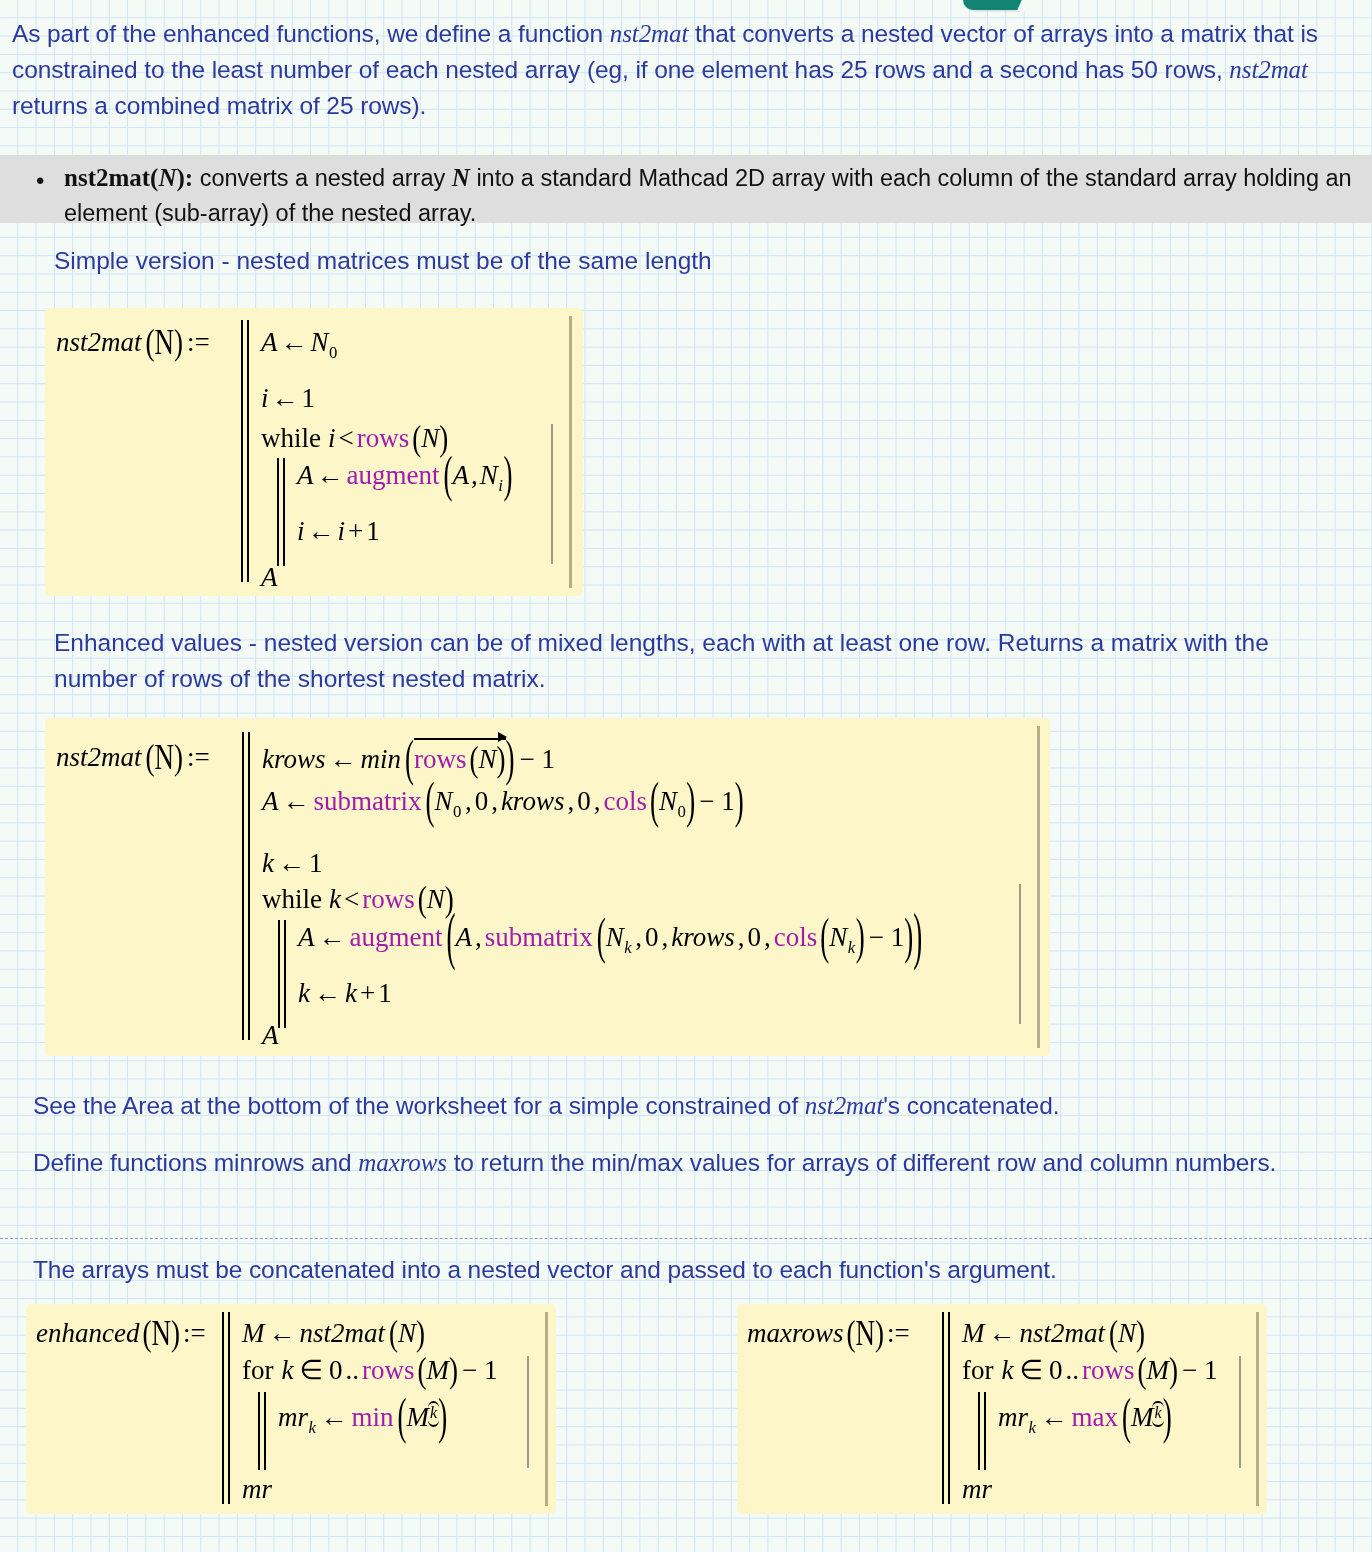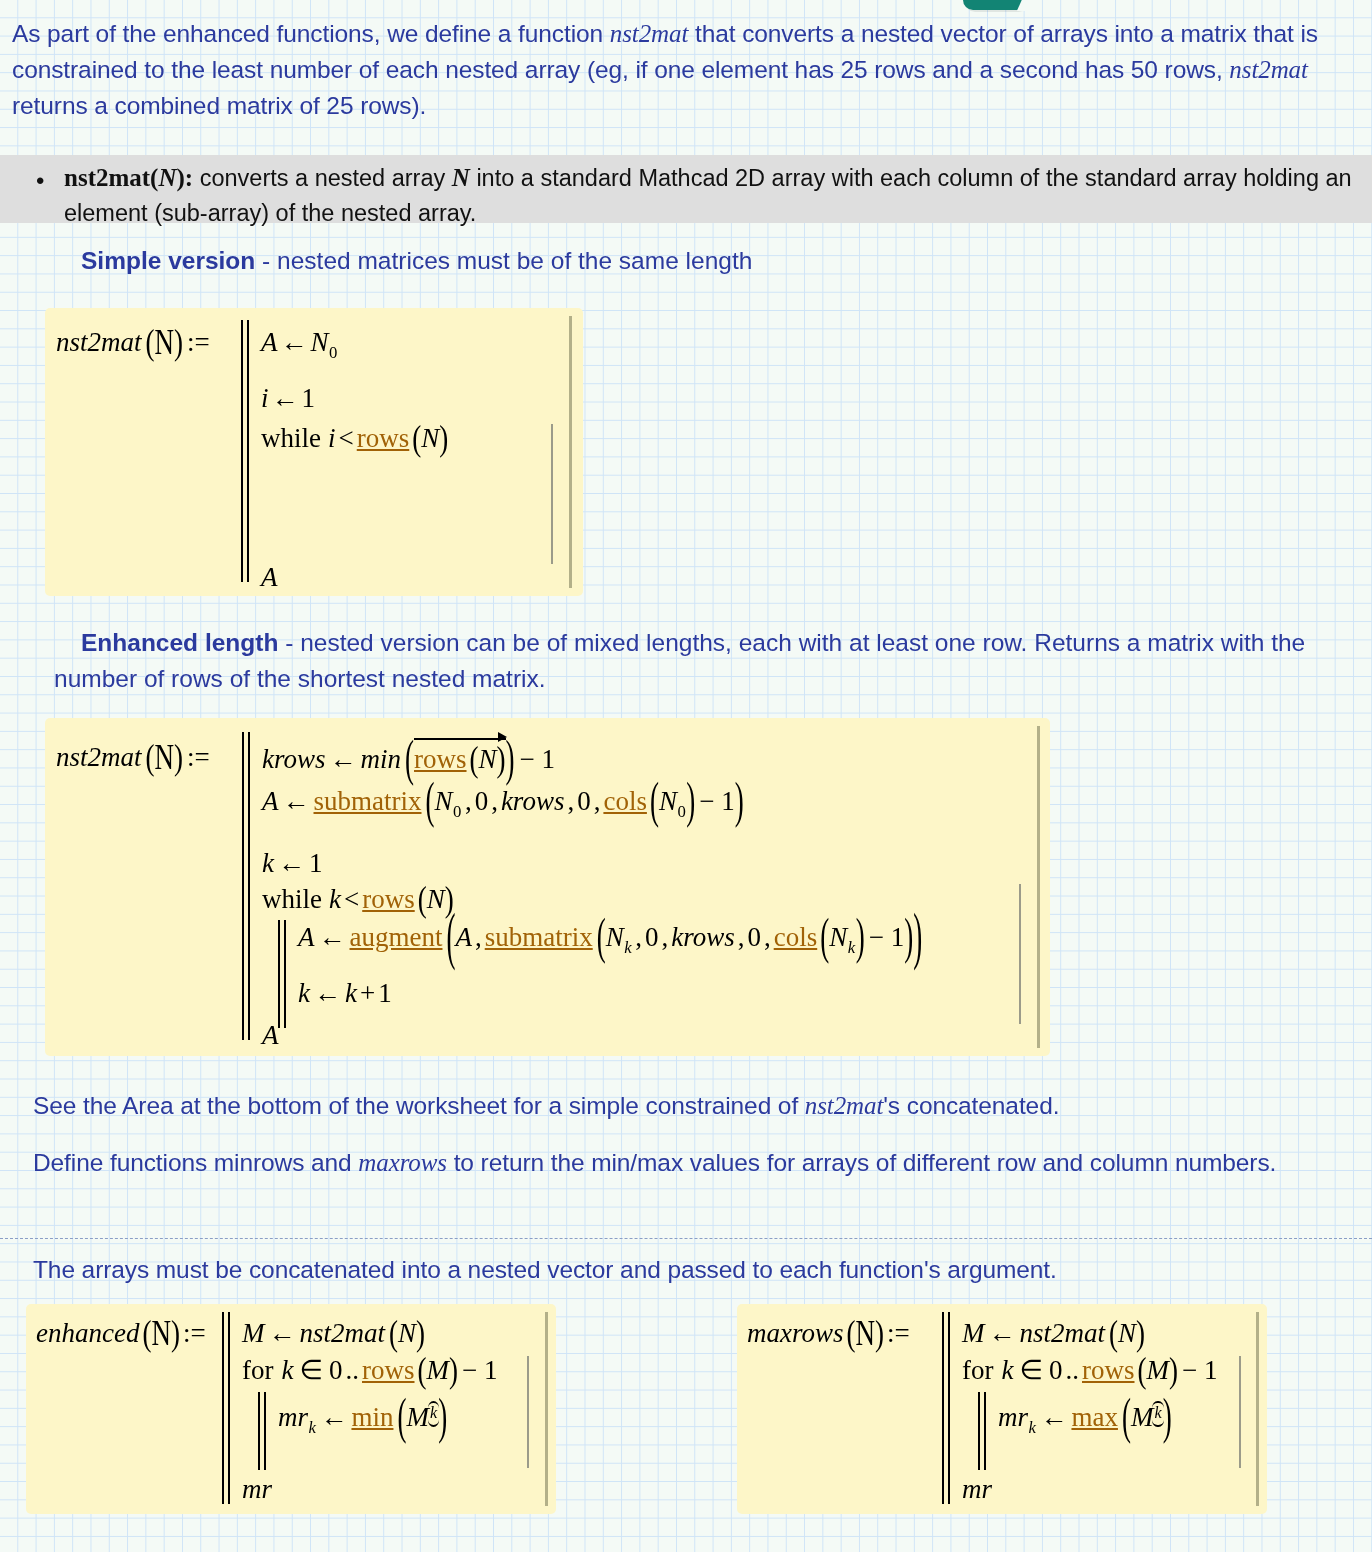--- a/index.html
+++ b/index.html
@@ -83,21 +83,21 @@
     font-size: 25px;
   }
 
   
   .section-head {
     position: absolute;
     color: #2b3a9e;
     font-size: 24.5px;
     line-height: 36px;
   }
-  .section-head .lead { font-weight: bold; padding-left: 27px; }
+  .section-head .lead { font-weight: normal; }
 
   #simple-head   { left: 54px; top: 243px; width: 1290px; }
   #enhanced-head { left: 54px; top: 625px; width: 1300px; }
 
   
   .math-box {
     position: absolute;
     background: #fdf6c8;
     border-radius: 5px;
   }
@@ -109,21 +109,21 @@
   }
 
   
   .math {
     font-family: "Liberation Serif", serif;
     color: #000;
     font-size: 27px;
     white-space: nowrap;
   }
   .mi { font-style: italic; }
-  .fn { color: #a16207; font-style: normal; text-decoration: underline; }
+  .fn { color: #a21caf; font-style: normal; }
   .kw { font-style: normal; }
   .sub {
     font-size: 0.62em;
     vertical-align: -0.42em;
     font-style: italic;
     padding: 0 0.5px;
   }
   .supcol {
     font-size: 0.60em;
     vertical-align: 0.52em;
@@ -231,28 +231,33 @@
   <div class="math mline" style="left:11px; top:19px;"><span class="mi">nst2mat</span><span class="mi p1" style="margin-left:4px;">(N)</span><span style="margin-left:4px;">:=</span></div>
 
   <div class="prog" style="position:absolute; left:196px; top:12px; height:262px; width:330px;">
 
     <div class="math mline" style="left:20px; top:7px;"><span class="mi">A</span><span style="margin:0 3px;">←</span><span class="mi">N</span><span class="sub" style="font-style:normal;">0</span></div>
 
     <div class="math mline" style="left:20px; top:63px;"><span class="mi">i</span><span style="margin:0 3px;">←</span><span>1</span></div>
 
     <div class="math mline" style="left:20px; top:103px;"><span class="kw">while</span><span class="mi" style="margin-left:7px;">i</span><span style="margin:0 3px;">&lt;</span><span class="fn">rows</span><span class="p1" style="margin-left:3px;">(</span><span class="mi">N</span><span class="p1">)</span></div>
 
+    <div class="prog" style="position:absolute; left:36px; top:138px; height:108px; width:290px;">
+      <div class="math mline" style="left:20px; top:2px;"><span class="mi">A</span><span style="margin:0 3px;">←</span><span class="fn">augment</span><span class="p2" style="margin-left:4px;">(</span><span class="mi">A</span><span style="margin:0 2px;">,</span><span class="mi">N</span><span class="sub">i</span><span class="p2">)</span></div>
+
+      <div class="math mline" style="left:20px; top:58px;"><span class="mi">i</span><span style="margin:0 3px;">←</span><span class="mi">i</span><span style="margin:0 3px;">+</span><span>1</span></div>
+    </div>
 
     <div class="grule" style="left:310px; top:104px; height:140px;"></div>
 
     <div class="math mline" style="left:20px; top:242px;"><span class="mi">A</span></div>
   </div>
 </div>
 
-<div id="enhanced-head" class="section-head"><span class="lead">Enhanced length</span><span> - nested version can be of mixed lengths, each with at least one row.  Returns a matrix with the number of rows of the shortest nested matrix.</span></div>
+<div id="enhanced-head" class="section-head"><span class="lead">Enhanced values</span><span> - nested version can be of mixed lengths, each with at least one row.  Returns a matrix with the number of rows of the shortest nested matrix.</span></div>
 
 <div class="math-box" style="left:45px; top:718px; width:1005px; height:338px;">
   <div class="edit-bar" style="left:992px;"></div>
 
   <div class="math mline" style="left:11px; top:24px;"><span class="mi">nst2mat</span><span class="mi p1" style="margin-left:4px;">(N)</span><span style="margin-left:4px;">:=</span></div>
 
   <div class="prog" style="position:absolute; left:197px; top:14px; height:308px; width:800px;">
 
     <div class="math mline" style="left:20px; top:12px;"><span class="mi">krows</span><span style="margin:0 4px;">←</span><span class="mi">min</span><span class="p2" style="margin-left:4px;">(</span><span class="arrowacc"><span class="bar"></span><span class="head"></span><span class="fn">rows</span><span class="p1" style="margin-left:3px;">(</span><span class="mi">N</span><span class="p1">)</span></span><span class="p2">)</span><span style="margin-left:5px;">− 1</span></div>
 

